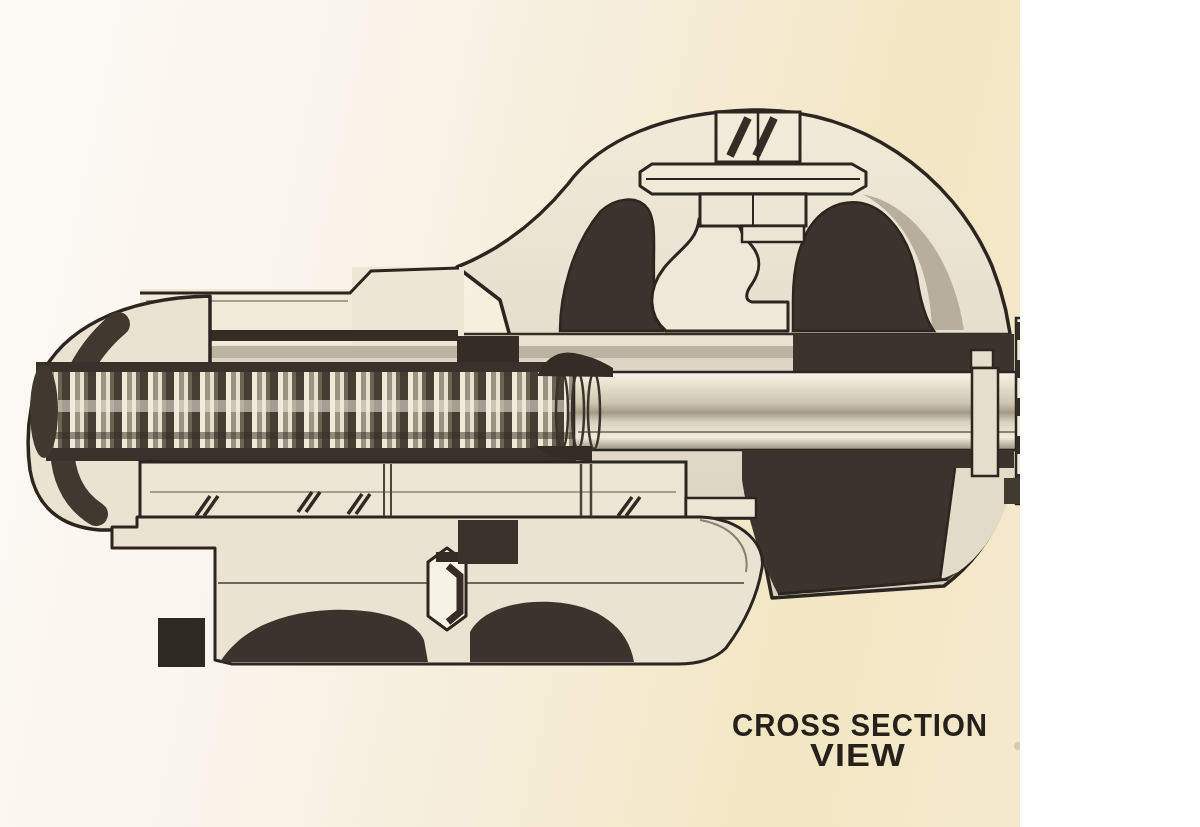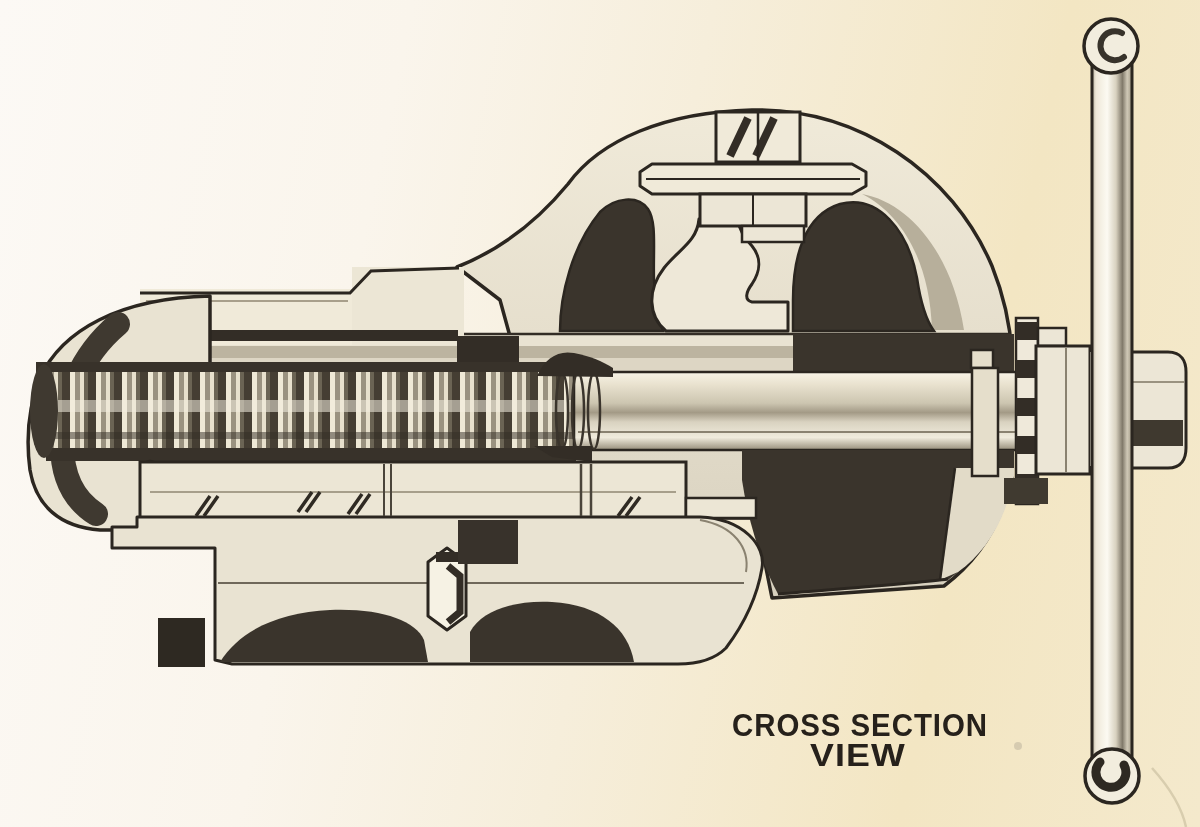--- a/index.html
+++ b/index.html
@@ -1,18 +1,18 @@
 <!DOCTYPE html>
 <html><head>
 <meta charset="utf-8">
 <style>
   html,body{margin:0;padding:0;}
   body{font-family:"Liberation Sans", sans-serif;}
   .stage{
-    position:relative;width:1200px;height:827px;overflow:hidden;
+    position:relative;width:1020px;height:827px;overflow:hidden;
     background:linear-gradient(102deg,#fcf9f5 0%,#faf5ec 30%,#f6eedb 52%,#f3e6c3 78%,#f4e9cc 100%);
   }
   .stage svg{position:absolute;left:0;top:0;}
   .caption{
     font-weight:bold;
     fill:#26211b;
     letter-spacing:1px;
   }
 </style>
 </head>

